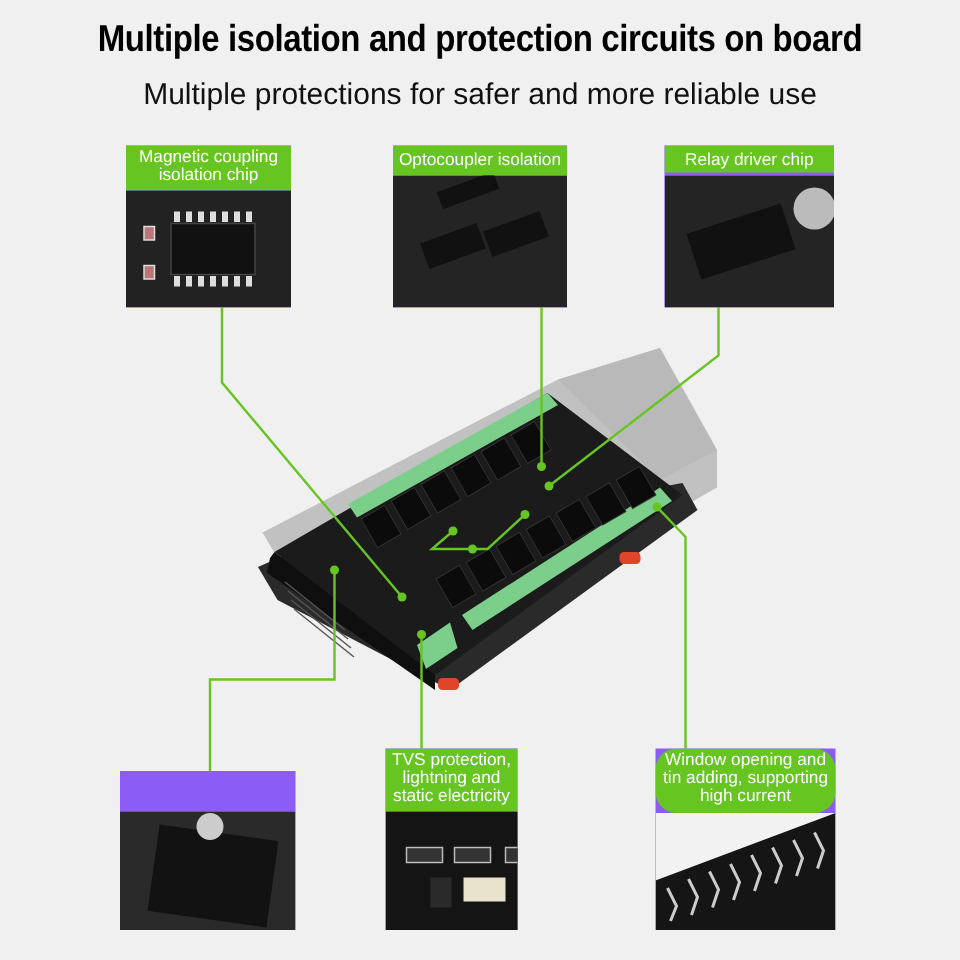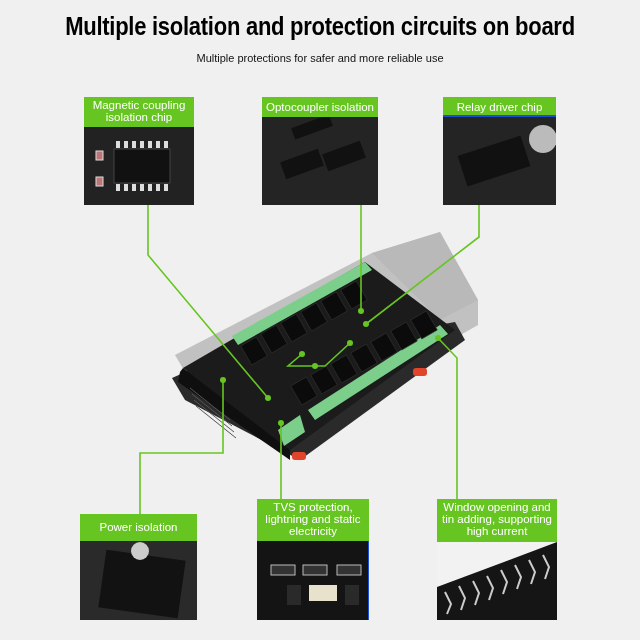--- a/index.html
+++ b/index.html
@@ -5,23 +5,23 @@
   * { box-sizing: border-box; margin: 0; padding: 0; }
   html, body { width: 640px; height: 640px; overflow: hidden; }
   body { background: #f0f0f0; position: relative; font-family: "Liberation Sans", sans-serif; }
   .title {
     position: absolute; left: 0; top: 12px; width: 640px; text-align: center;
     font-family: "Liberation Sans", sans-serif; font-weight: bold; font-size: 25px;
     letter-spacing: -0.3px; color: #000; transform: scaleX(0.88);
   }
   .subtitle {
     position: absolute; left: 0; top: 52px; width: 640px; text-align: center;
-    font-size: 11px; color: #111;
+    font-size: 20px; color: #111;
   }
-  .panel { position: absolute; background: #1d4ed8; overflow: hidden; }
+  .panel { position: absolute; background: #8b5cf6; overflow: hidden; }
   .panel .label {
     position: absolute; left: 0; top: 0; width: 100%; background: #67c521; color: #fff;
     text-align: center; font-size: 11.5px; line-height: 12px; padding: 2px 3px;
   }
   .panel .photo { position: absolute; left: 0; right: 0; bottom: 0; }
   svg { position: absolute; left: 0; top: 0; }
   .board-wrap { position: absolute; left: 0; top: 0; width: 640px; height: 640px; pointer-events: none; }
 </style>
 </head>
 <body>
@@ -134,43 +134,42 @@
 <div class="panel" style="left:443px;top:97px;width:113px;height:108px;">
   <div class="label" style="height:18px;padding-top:4px;">Relay driver chip</div>
   <svg class="photo" width="113" height="88" style="top:20px;">
     <rect x="0" y="0" width="113" height="88" fill="#242424"></rect>
     <rect x="18" y="28" width="66" height="32" fill="#111" transform="rotate(-18 51 44)"></rect>
     <circle cx="100" cy="22" r="14" fill="#bbb"></circle>
   </svg>
 </div>
 
 <div class="panel" style="left:80px;top:514px;width:117px;height:106px;">
-  <div class="label" style="height:27px;padding-top:7px;">Power isolation</div>
   <svg class="photo" width="117" height="79" style="top:27px;">
     <rect x="0" y="0" width="117" height="79" fill="#2a2a2a"></rect>
     <rect x="22" y="14" width="80" height="58" fill="#121212" transform="rotate(8 62 43)"></rect>
     <circle cx="60" cy="10" r="9" fill="#ccc"></circle>
   </svg>
 </div>
 
-<div class="panel" style="left:257px;top:499px;width:112px;height:121px;">
+<div class="panel" style="left:257px;top:499px;width:88px;height:121px;">
   <div class="label" style="height:42px;">TVS protection, lightning and static electricity</div>
   <svg class="photo" width="111" height="79" style="top:42px;">
     <rect x="0" y="0" width="111" height="79" fill="#141414"></rect>
     <rect x="14" y="24" width="24" height="10" fill="#333" stroke="#bbb"></rect>
     <rect x="46" y="24" width="24" height="10" fill="#333" stroke="#bbb"></rect>
     <rect x="80" y="24" width="24" height="10" fill="#333" stroke="#bbb"></rect>
     <rect x="30" y="44" width="14" height="20" fill="#2a2a2a"></rect>
     <rect x="52" y="44" width="28" height="16" fill="#e8e2cc"></rect>
     <rect x="88" y="44" width="14" height="20" fill="#2a2a2a"></rect>
   </svg>
 </div>
 
 <div class="panel" style="left:437px;top:499px;width:120px;height:121px;">
-  <div class="label" style="height:43px;">Window opening and tin adding, supporting high current</div>
+  <div class="label" style="height:43px;border-radius:14px;">Window opening and tin adding, supporting high current</div>
   <svg class="photo" width="120" height="78" style="top:43px;">
     <rect x="0" y="0" width="120" height="78" fill="#f2f2f2"></rect>
     <polygon points="0,45 120,0 120,78 0,78" fill="#151515"></polygon>
     <g stroke="#ccc" stroke-width="2" fill="none">
       <polyline points="8,50 14,62 10,72"></polyline>
         <polyline points="22,44 28,56 24,68"></polyline>
       <polyline points="36,39 42,51 38,63"></polyline>
         <polyline points="50,34 56,46 52,58"></polyline>
       <polyline points="64,28 70,40 66,52"></polyline>
         <polyline points="78,23 84,35 80,47"></polyline>

